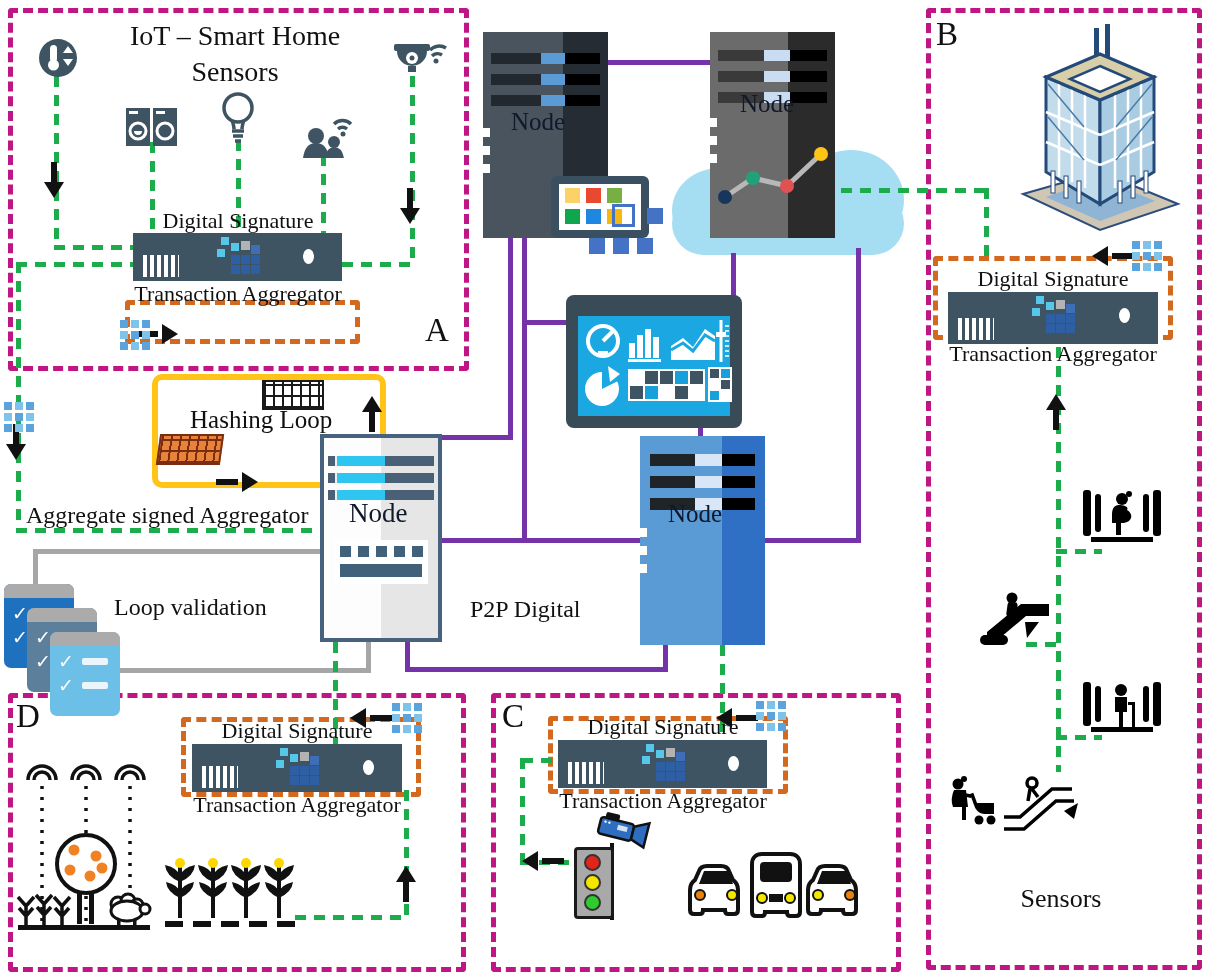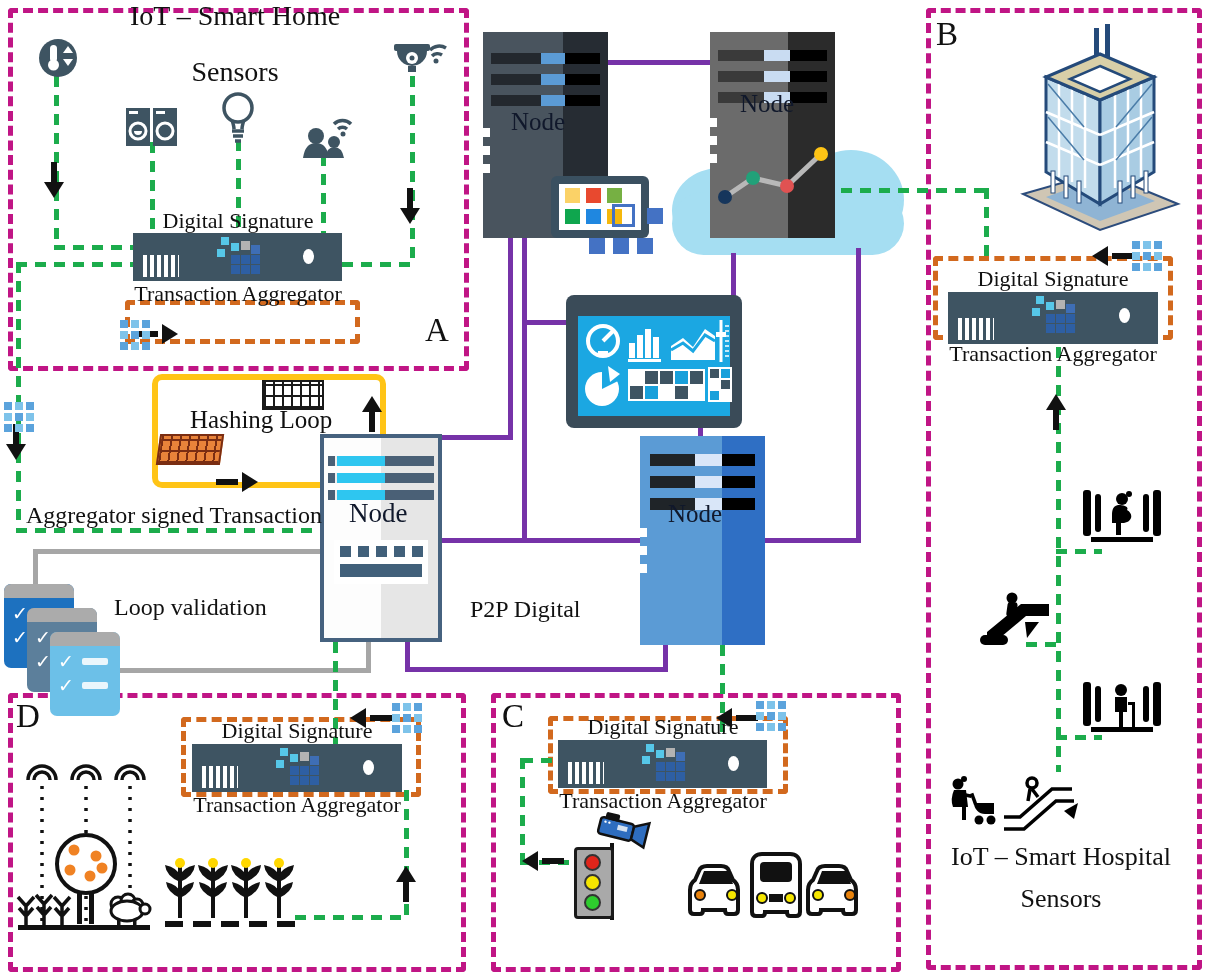--- a/index.html
+++ b/index.html
@@ -704,38 +704,37 @@
     </g>
     <g fill="#FFD700">
         <circle cx="15" cy="13" r="5"></circle>
         <circle cx="48" cy="13" r="5"></circle>
         <circle cx="81" cy="13" r="5"></circle>
         <circle cx="114" cy="13" r="5"></circle>
       </g>
     <line x1="0" y1="74" x2="138" y2="74" stroke="#111" stroke-width="6" stroke-dasharray="18 10"></line>
   </svg>
 
-  <div class="label ctr" style="left:60px;top:0;width:350px;font-size:28px">IoT – Smart Home</div>
+  <div class="label ctr" style="left:60px;top:20px;width:350px;font-size:28px">IoT – Smart Home</div>
   <div class="label ctr" style="left:60px;top:56px;width:350px;font-size:28px">Sensors</div>
   <div class="label" style="left:425px;top:312px;font-size:33px">A</div>
   <div class="label ctr" style="left:108px;top:208px;width:260px;font-size:22px">Digital Signature</div>
   <div class="label ctr" style="left:98px;top:281px;width:280px;font-size:22px">Transaction Aggregator</div>
 
   <div class="label" style="left:936px;top:16px;font-size:33px">B</div>
   <div class="label ctr" style="left:948px;top:266px;width:210px;font-size:22px">Digital Signature</div>
   <div class="label ctr" style="left:928px;top:341px;width:250px;font-size:22px">Transaction Aggregator</div>
-  <div class="label ctr" style="left:936px;top:842px;width:250px;font-size:26px">IoT – Smart Hospital</div>
   <div class="label ctr" style="left:936px;top:884px;width:250px;font-size:26px">Sensors</div>
 
   <div class="label" style="left:502px;top:698px;font-size:33px">C</div>
   <div class="label ctr" style="left:558px;top:714px;width:210px;font-size:22px">Digital Signature</div>
   <div class="label ctr" style="left:538px;top:788px;width:250px;font-size:22px">Transaction Aggregator</div>
 
   <div class="label" style="left:16px;top:698px;font-size:33px">D</div>
   <div class="label ctr" style="left:192px;top:718px;width:210px;font-size:22px">Digital Signature</div>
   <div class="label ctr" style="left:172px;top:792px;width:250px;font-size:22px">Transaction Aggregator</div>
 
   <div class="label" style="left:190px;top:406px;font-size:25px">Hashing Loop</div>
-  <div class="label" style="left:26px;top:502px;font-size:24px">Aggregator signed Transaction</div>
+  <div class="label" style="left:26px;top:502px;font-size:24px">Aggregate signed Aggregator</div>
   <div class="label" style="left:114px;top:594px;font-size:24px">Loop validation</div>
   <div class="label" style="left:470px;top:596px;font-size:24px">P2P Digital</div>
 
 </div>
 
 </body></html>

